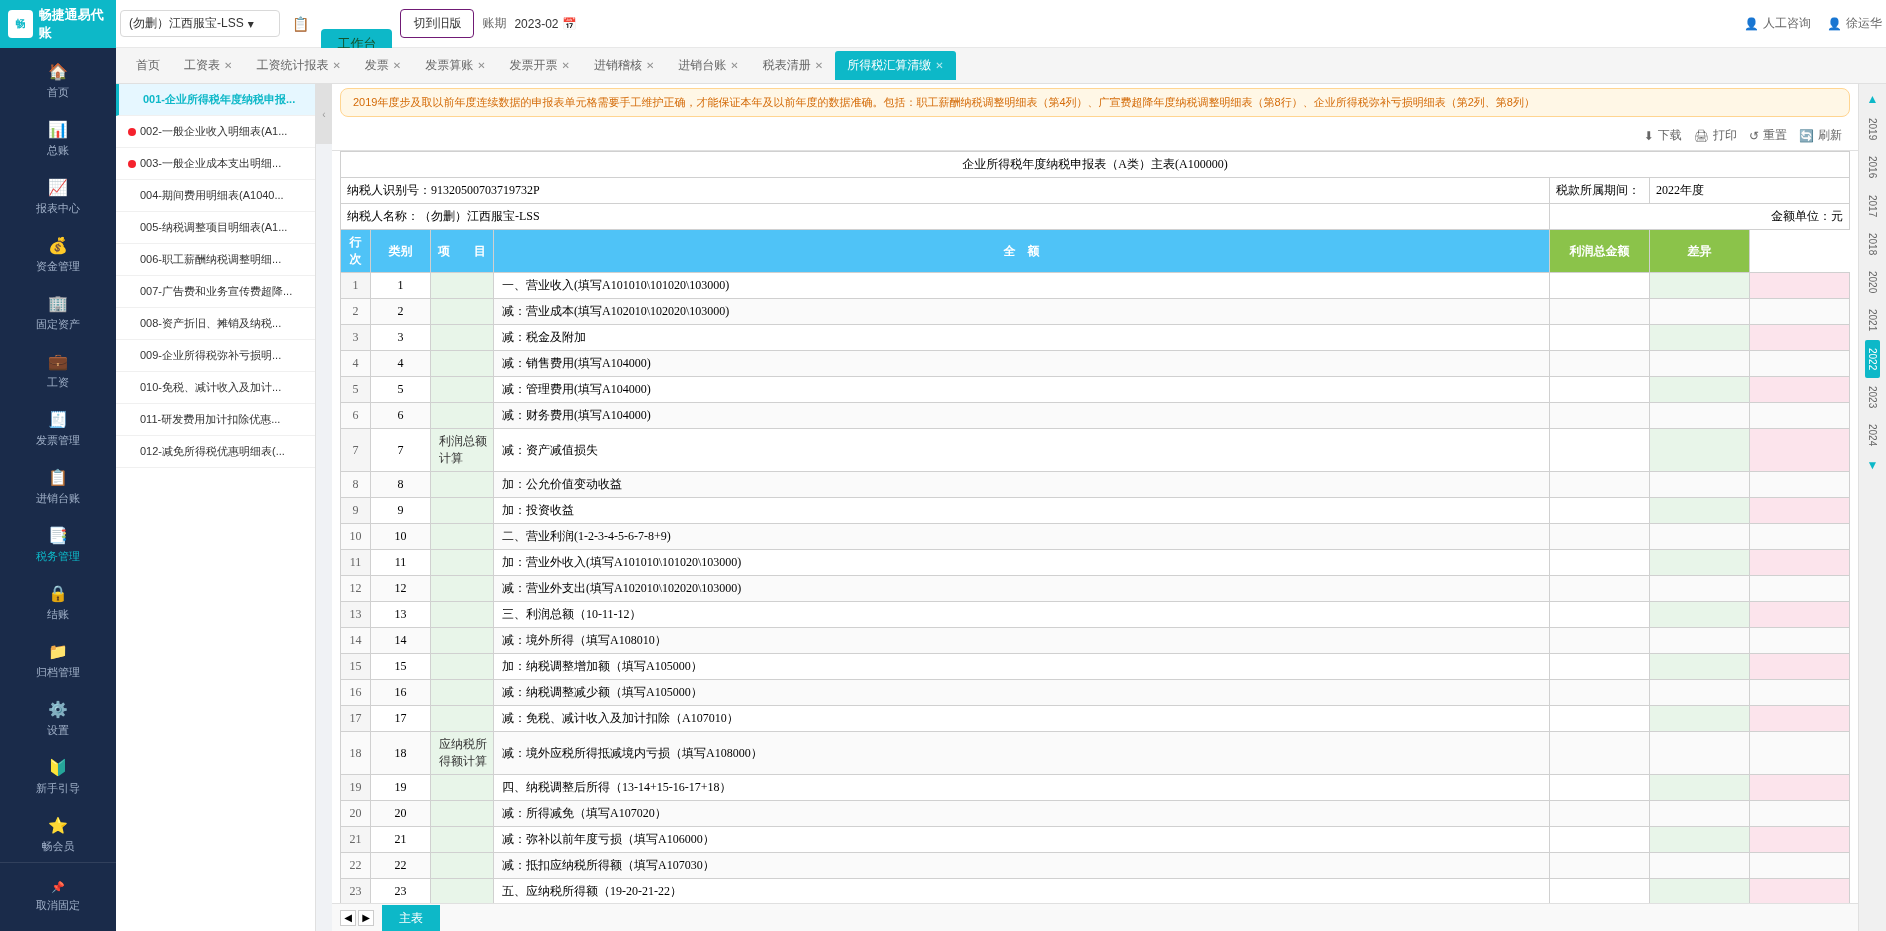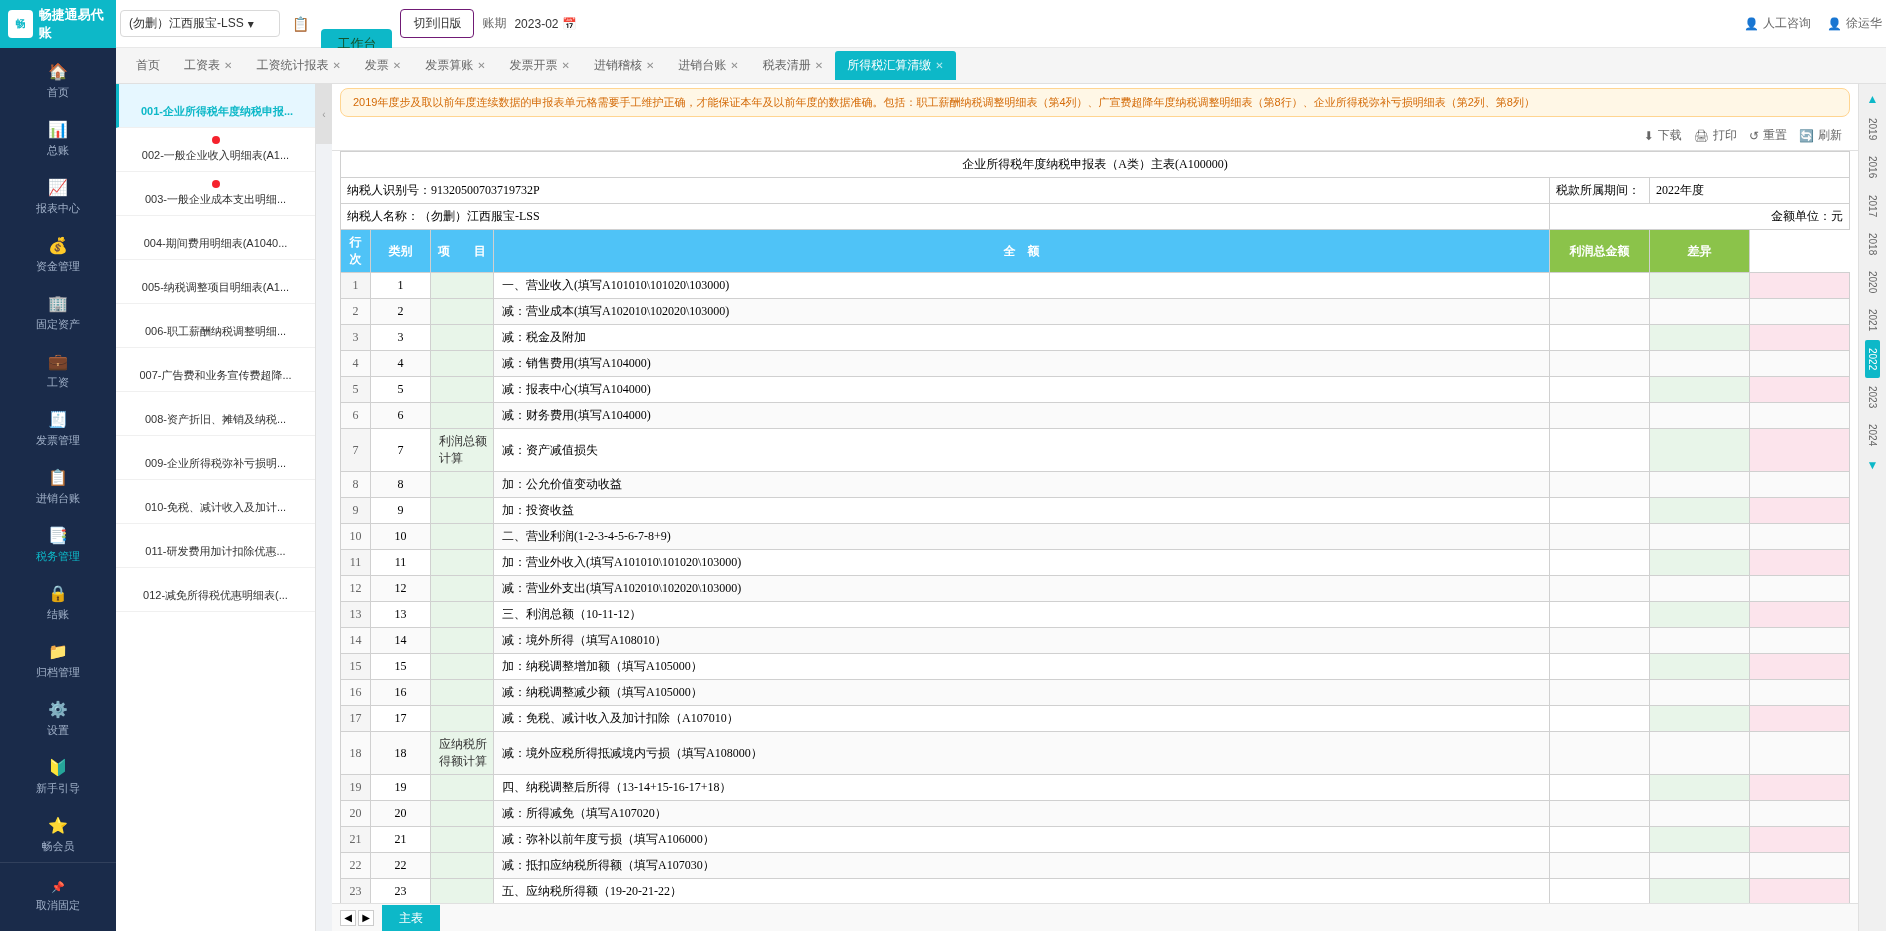--- a/index.html
+++ b/index.html
@@ -34,21 +34,21 @@
     .tab-bar { background: #f5f5f5; border-bottom: 1px solid #e0e0e0; display: flex; align-items: center; padding: 0 8px; flex-shrink: 0; height: 36px; overflow-x: auto; }
     .tab-item { display: flex; align-items: center; gap: 4px; padding: 6px 12px; font-size: 12px; cursor: pointer; color: #666; white-space: nowrap; border-radius: 3px 3px 0 0; }
     .tab-item.active { background: #0db8c8; color: white; }
     .tab-close { font-size: 10px; color: inherit; opacity: 0.7; }
 
     
     .content-area { flex: 1; display: flex; overflow: hidden; }
 
     
     .left-panel { width: 200px; background: white; border-right: 1px solid #e0e0e0; display: flex; flex-direction: column; flex-shrink: 0; overflow-y: auto; }
-    .left-panel-item { padding: 8px 12px; font-size: 11px; cursor: pointer; color: #333; border-bottom: 1px solid #f0f0f0; display: flex; align-items: center; gap: 4px; flex-direction: column; }
+    .left-panel-item { padding: 8px 12px; font-size: 11px; cursor: pointer; color: #333; border-bottom: 1px solid #f0f0f0; display: flex; align-items: center; gap: 4px; }
     .left-panel-item.active { background: #e6f7ff; color: #0db8c8; font-weight: bold; border-left: 3px solid #0db8c8; }
     .left-panel-item .status-dot { width: 8px; height: 8px; border-radius: 50%; flex-shrink: 0; }
     .dot-red { background: #f5222d; }
     .dot-none { background: transparent; }
     .collapse-btn { width: 16px; height: 60px; background: #e0e0e0; display: flex; align-items: center; justify-content: center; cursor: pointer; flex-shrink: 0; color: #999; font-size: 10px; }
 
     
     .spreadsheet-area { flex: 1; display: flex; flex-direction: column; overflow: hidden; background: white; }
     .spreadsheet-toolbar { padding: 6px 16px; display: flex; align-items: center; gap: 8px; border-bottom: 1px solid #e0e0e0; flex-shrink: 0; }
     .warning-bar { background: #fff7e6; border: 1px solid #ffd591; color: #d46b08; padding: 6px 12px; font-size: 11px; margin: 4px 8px; border-radius: 8px; }
@@ -370,21 +370,21 @@
                 <td class="col-b" style="background: rgb(232, 245, 233); color: rgb(51, 51, 51);"></td>
                 <td class="col-c">减：销售费用(填写A104000)</td>
                 <td class="col-d"></td>
                 <td class="col-e"></td>
                 <td class="col-f"></td>
               </tr>
               <tr>
                 <td class="row-num">5</td>
                 <td class="col-a">5</td>
                 <td class="col-b" style="background: rgb(232, 245, 233); color: rgb(51, 51, 51);"></td>
-                <td class="col-c">减：报表中心(填写A104000)</td>
+                <td class="col-c">减：管理费用(填写A104000)</td>
                 <td class="col-d"></td>
                 <td class="col-e"></td>
                 <td class="col-f"></td>
               </tr>
               <tr>
                 <td class="row-num">6</td>
                 <td class="col-a">6</td>
                 <td class="col-b" style="background: rgb(232, 245, 233); color: rgb(51, 51, 51);"></td>
                 <td class="col-c">减：财务费用(填写A104000)</td>
                 <td class="col-d"></td>

